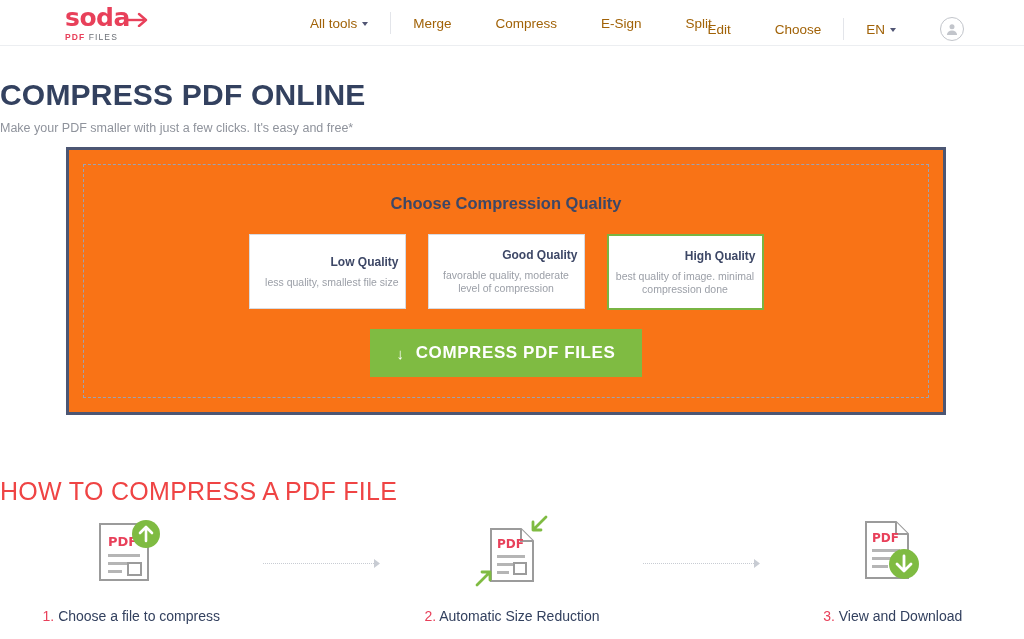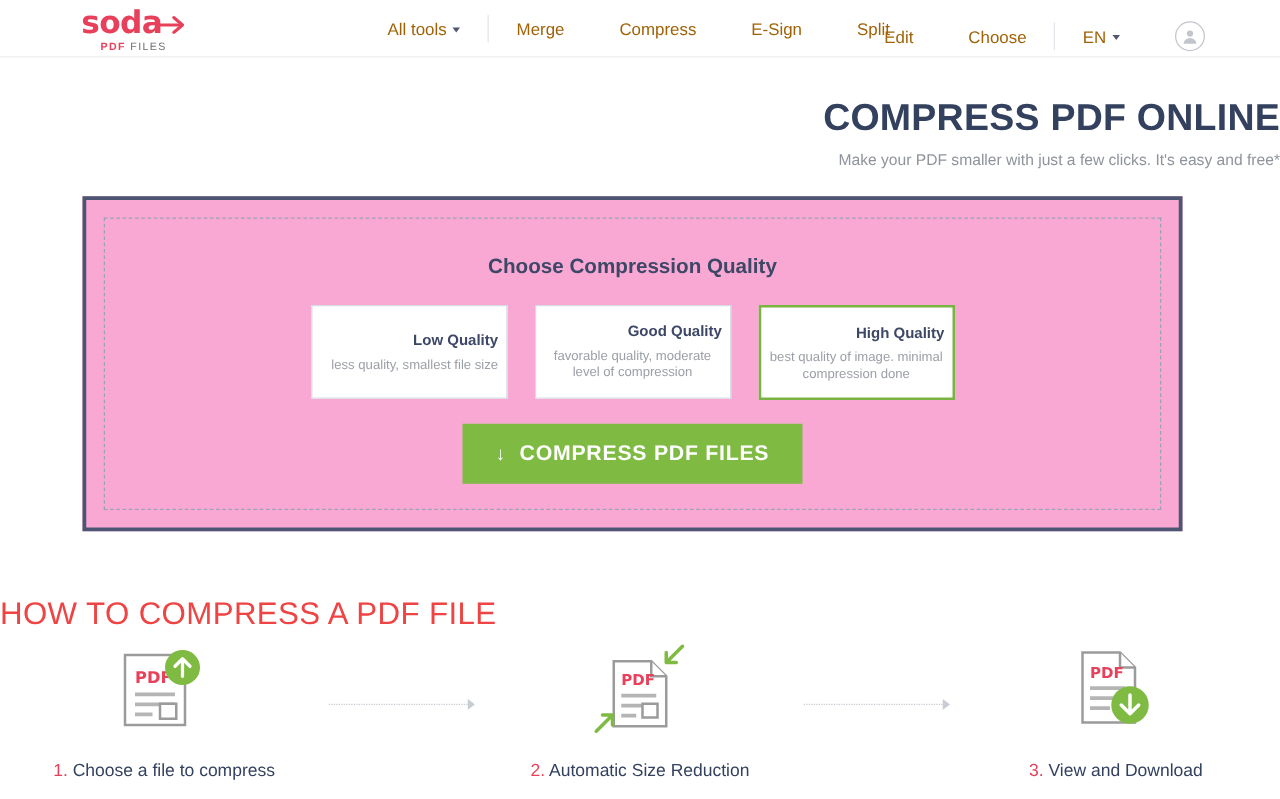--- a/index.html
+++ b/index.html
@@ -23,21 +23,20 @@
     border-bottom: 1px solid #eceef1;
     display: flex;
     align-items: center;
     position: relative;
   }
   .logo {
     position: absolute;
     left: 65px;
     top: 4px;
     user-select: none;
-    text-align: center;
   }
   .logo-word {
     font-family: "DejaVu Sans", sans-serif;
     font-size: 25px;
     font-weight: bold;
     color: #e8405a;
     letter-spacing: -0.5px;
     line-height: 25px;
     display: flex;
     align-items: center;
@@ -100,21 +99,21 @@
     border: 1.4px solid #c2c5cb;
     border-radius: 50%;
     margin-left: 22px;
     display: flex;
     align-items: center;
     justify-content: center;
     cursor: pointer;
   }
 
   
-  .hero { text-align: right; padding-top: 32px; }
+  .hero { text-align: left; padding-top: 32px; }
   .hero h1 {
     margin: 0;
     font-size: 30px;
     font-weight: bold;
     color: #33415f;
     letter-spacing: 0.2px;
   }
   .hero p {
     margin: 9px 0 0 0;
     font-size: 12.5px;
@@ -122,23 +121,22 @@
   }
 
   
   .drop-outer {
     position: absolute;
     left: 66px;
     top: 147px;
     width: 880px;
     height: 268px;
     border: 3px solid #4c5673;
-    background: #f9a8d4;
+    background: #f97316;
     padding: 14px;
-    margin-top: 10px;
   }
   .drop-inner {
     width: 100%;
     height: 100%;
     border: 1px dashed #9aa3b5;
     position: relative;
   }
   .drop-title {
     text-align: center;
     margin-top: 29px;

